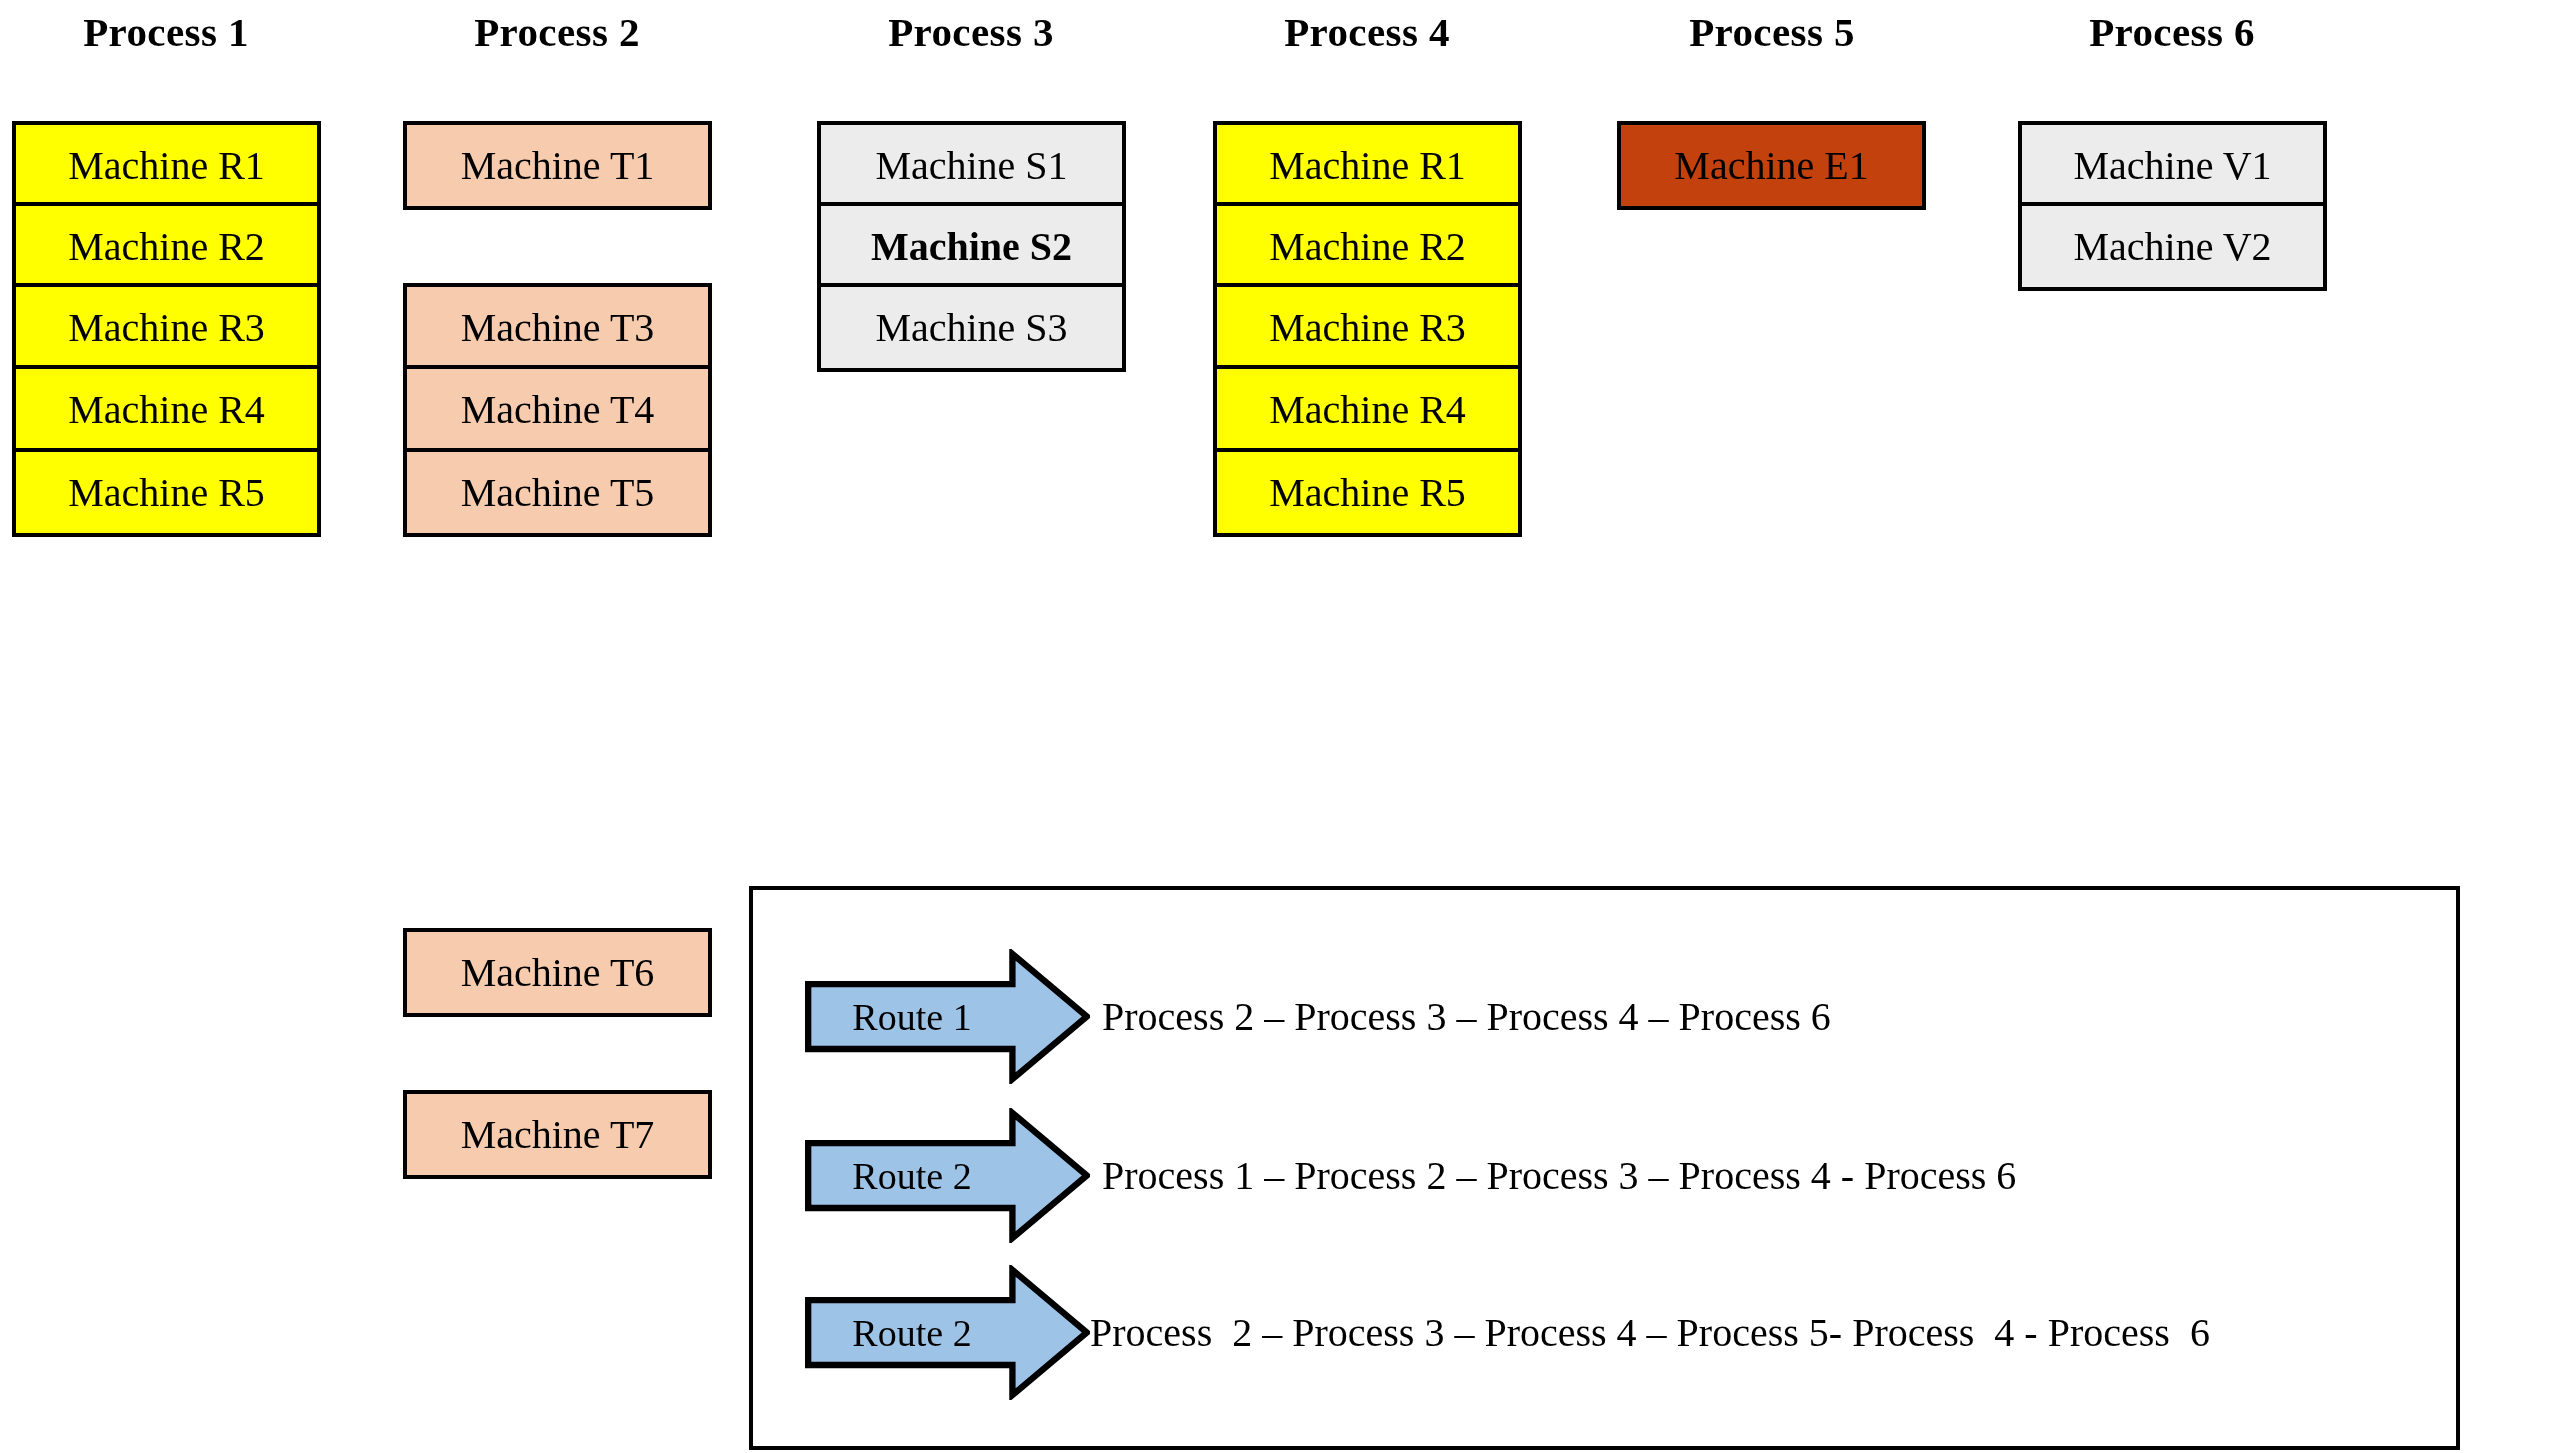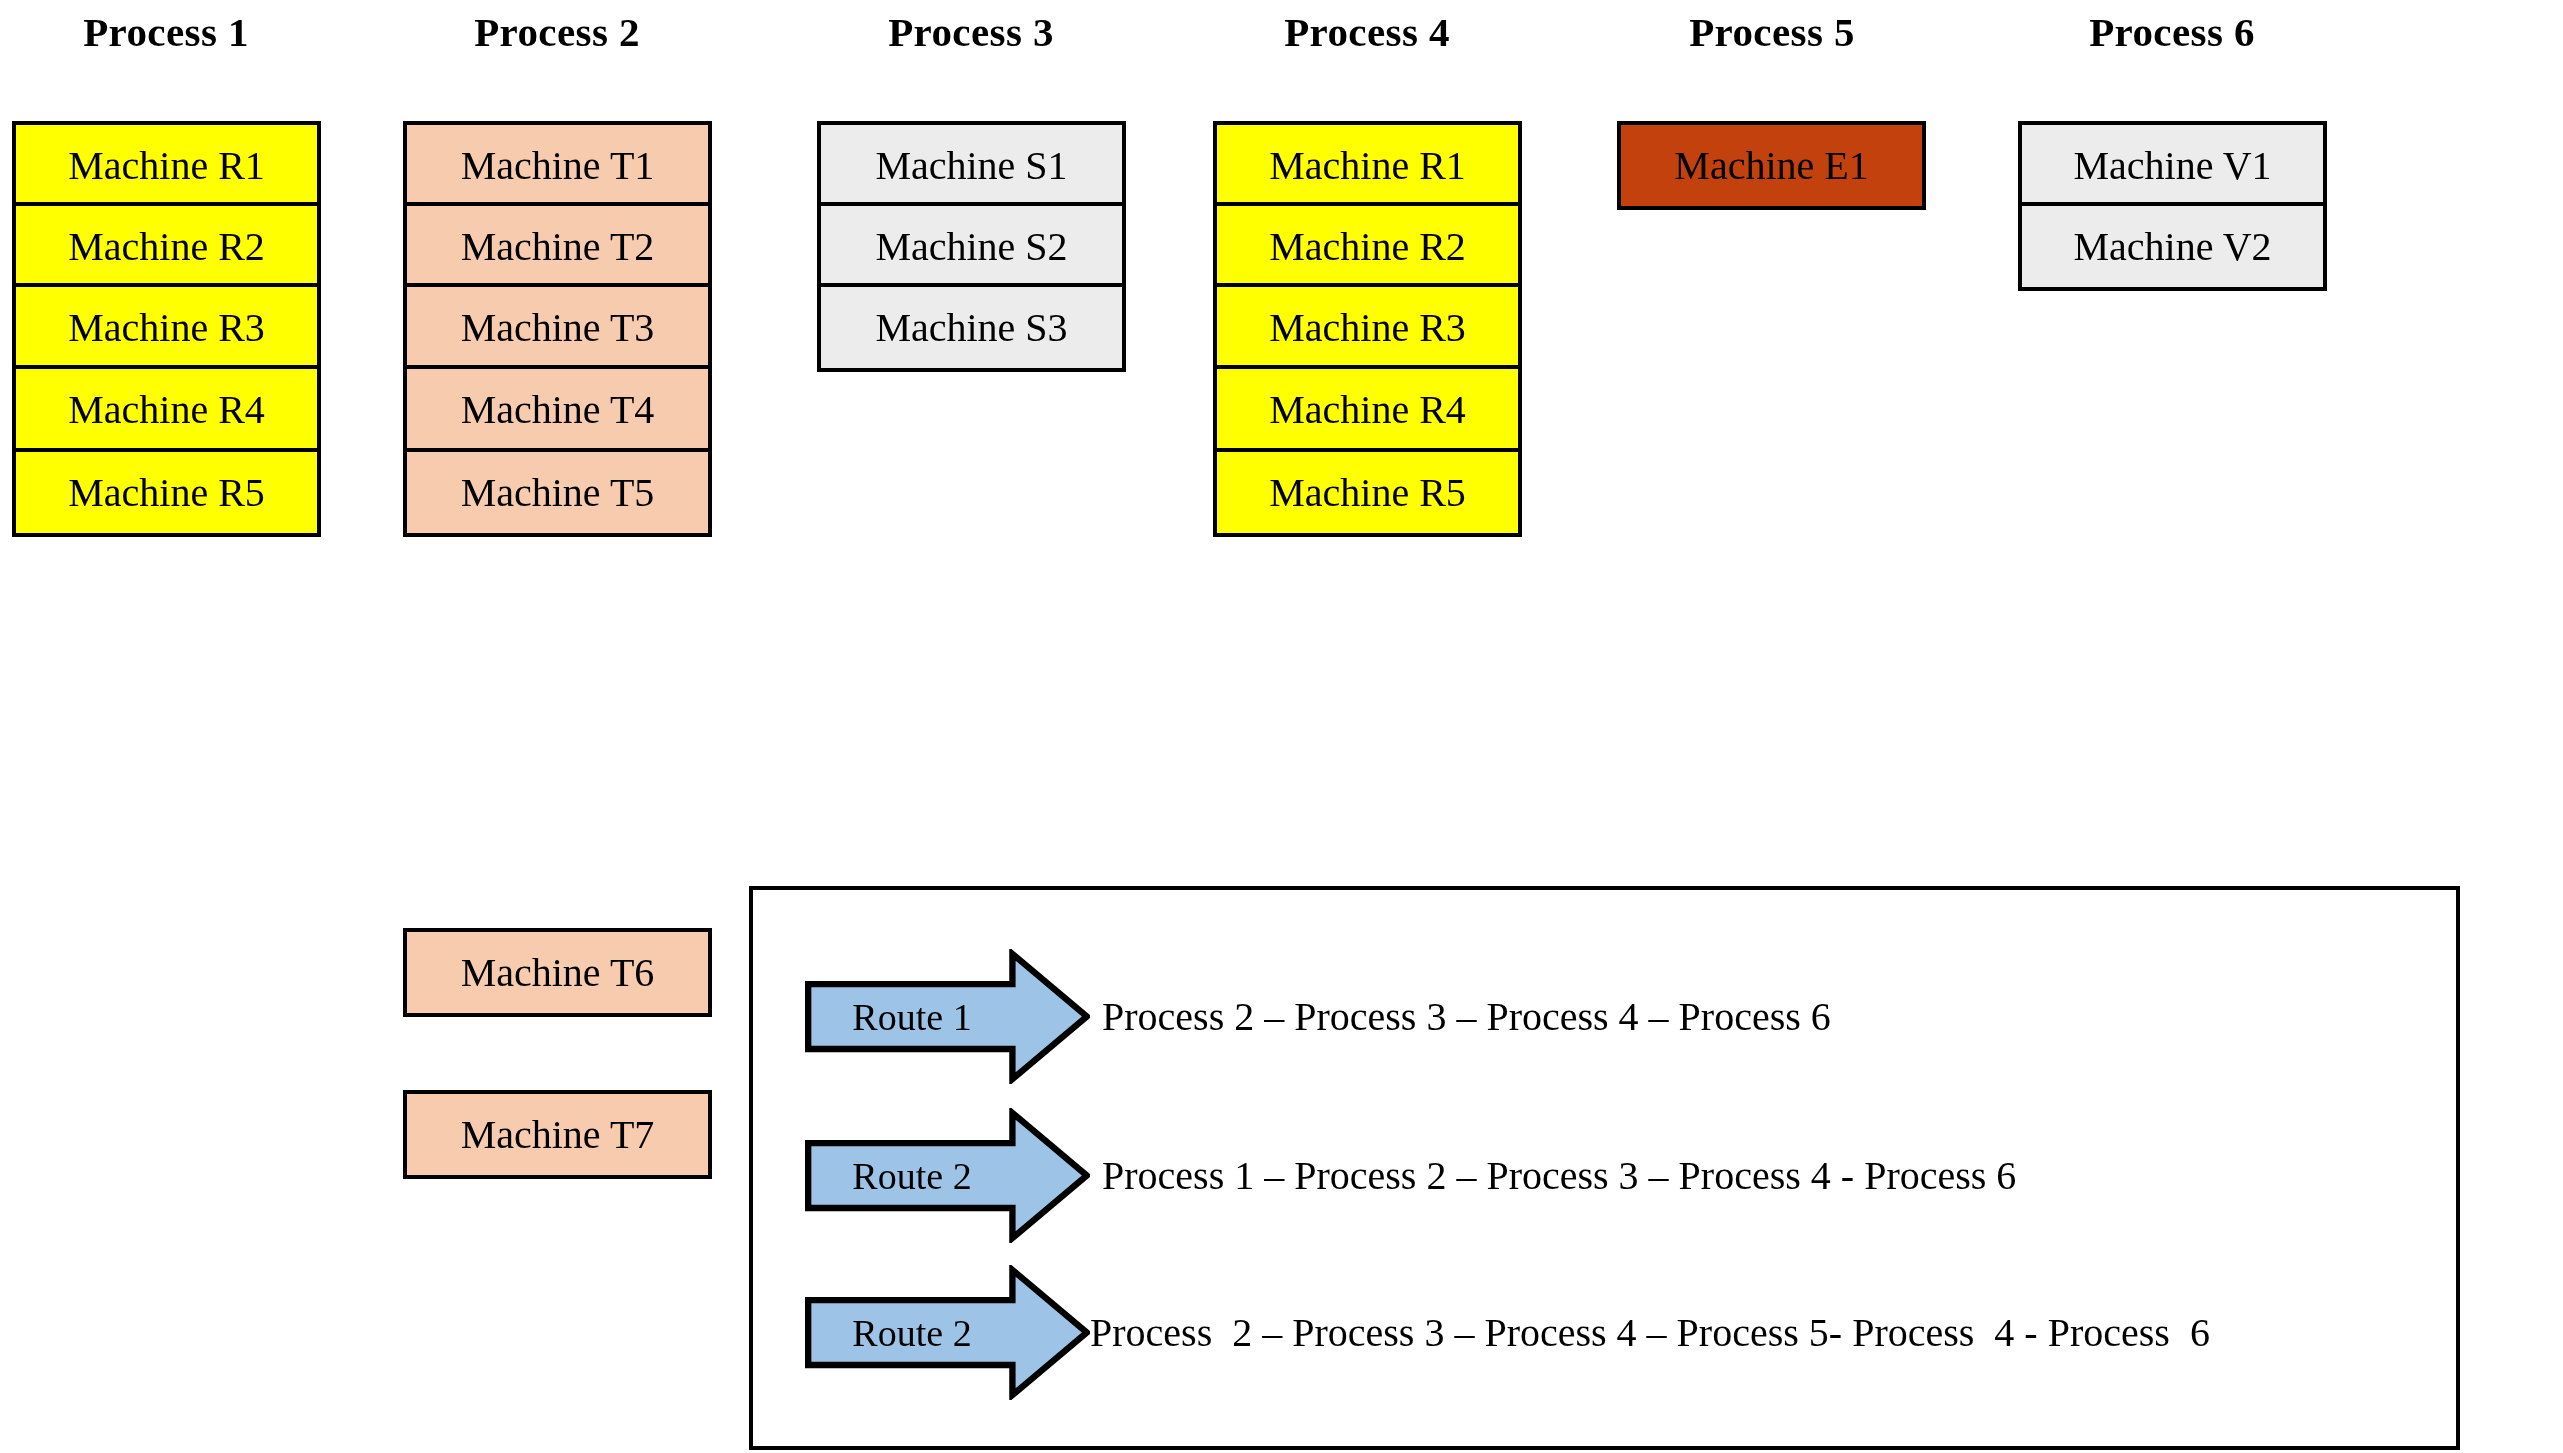--- a/index.html
+++ b/index.html
@@ -99,28 +99,27 @@
     <div class="col-header" style="left: 773px; top: 8px; width: 396px;">Process 3</div>
     <div class="col-header" style="left: 1169px; top: 8px; width: 396px;">Process 4</div>
     <div class="col-header" style="left: 1574px; top: 8px; width: 396px;">Process 5</div>
     <div class="col-header" style="left: 1974px; top: 8px; width: 396px;">Process 6</div>
     <div class="machine-box fill-yellow" style="left: 12px; top: 121px;">Machine R1</div>
     <div class="machine-box fill-yellow" style="left: 12px; top: 202px;">Machine R2</div>
     <div class="machine-box fill-yellow" style="left: 12px; top: 283px;">Machine R3</div>
     <div class="machine-box fill-yellow" style="left: 12px; top: 365px;">Machine R4</div>
     <div class="machine-box fill-yellow" style="left: 12px; top: 448px;">Machine R5</div>
     <div class="machine-box fill-peach" style="left: 403px; top: 121px;">Machine T1</div>
-    <div class="machine-box fill-peach" style="left: 403px; top: 202px;">Machine T2</div>
     <div class="machine-box fill-peach" style="left: 403px; top: 283px;">Machine T3</div>
     <div class="machine-box fill-peach" style="left: 403px; top: 365px;">Machine T4</div>
     <div class="machine-box fill-peach" style="left: 403px; top: 448px;">Machine T5</div>
     <div class="machine-box fill-peach" style="left: 403px; top: 928px;">Machine T6</div>
     <div class="machine-box fill-peach" style="left: 403px; top: 1090px;">Machine T7</div>
     <div class="machine-box fill-gray thin-border" style="left: 817px; top: 121px;">Machine S1</div>
-    <div class="machine-box fill-gray thin-border" style="left: 817px; top: 202px;">Machine S2</div>
+    <div class="machine-box fill-gray thin-border" style="left: 817px; top: 202px; font-weight: bold;">Machine S2</div>
     <div class="machine-box fill-gray thin-border" style="left: 817px; top: 283px;">Machine S3</div>
     <div class="machine-box fill-yellow" style="left: 1213px; top: 121px;">Machine R1</div>
     <div class="machine-box fill-yellow" style="left: 1213px; top: 202px;">Machine R2</div>
     <div class="machine-box fill-yellow" style="left: 1213px; top: 283px;">Machine R3</div>
     <div class="machine-box fill-yellow" style="left: 1213px; top: 365px;">Machine R4</div>
     <div class="machine-box fill-yellow" style="left: 1213px; top: 448px;">Machine R5</div>
     <div class="machine-box fill-green thin-border" style="left: 1617px; top: 121px;">Machine E1</div>
     <div class="machine-box fill-gray thin-border" style="left: 2018px; top: 121px;">Machine V1</div>
     <div class="machine-box fill-gray thin-border" style="left: 2018px; top: 202px;">Machine V2</div>
     <div id="legend-panel">

